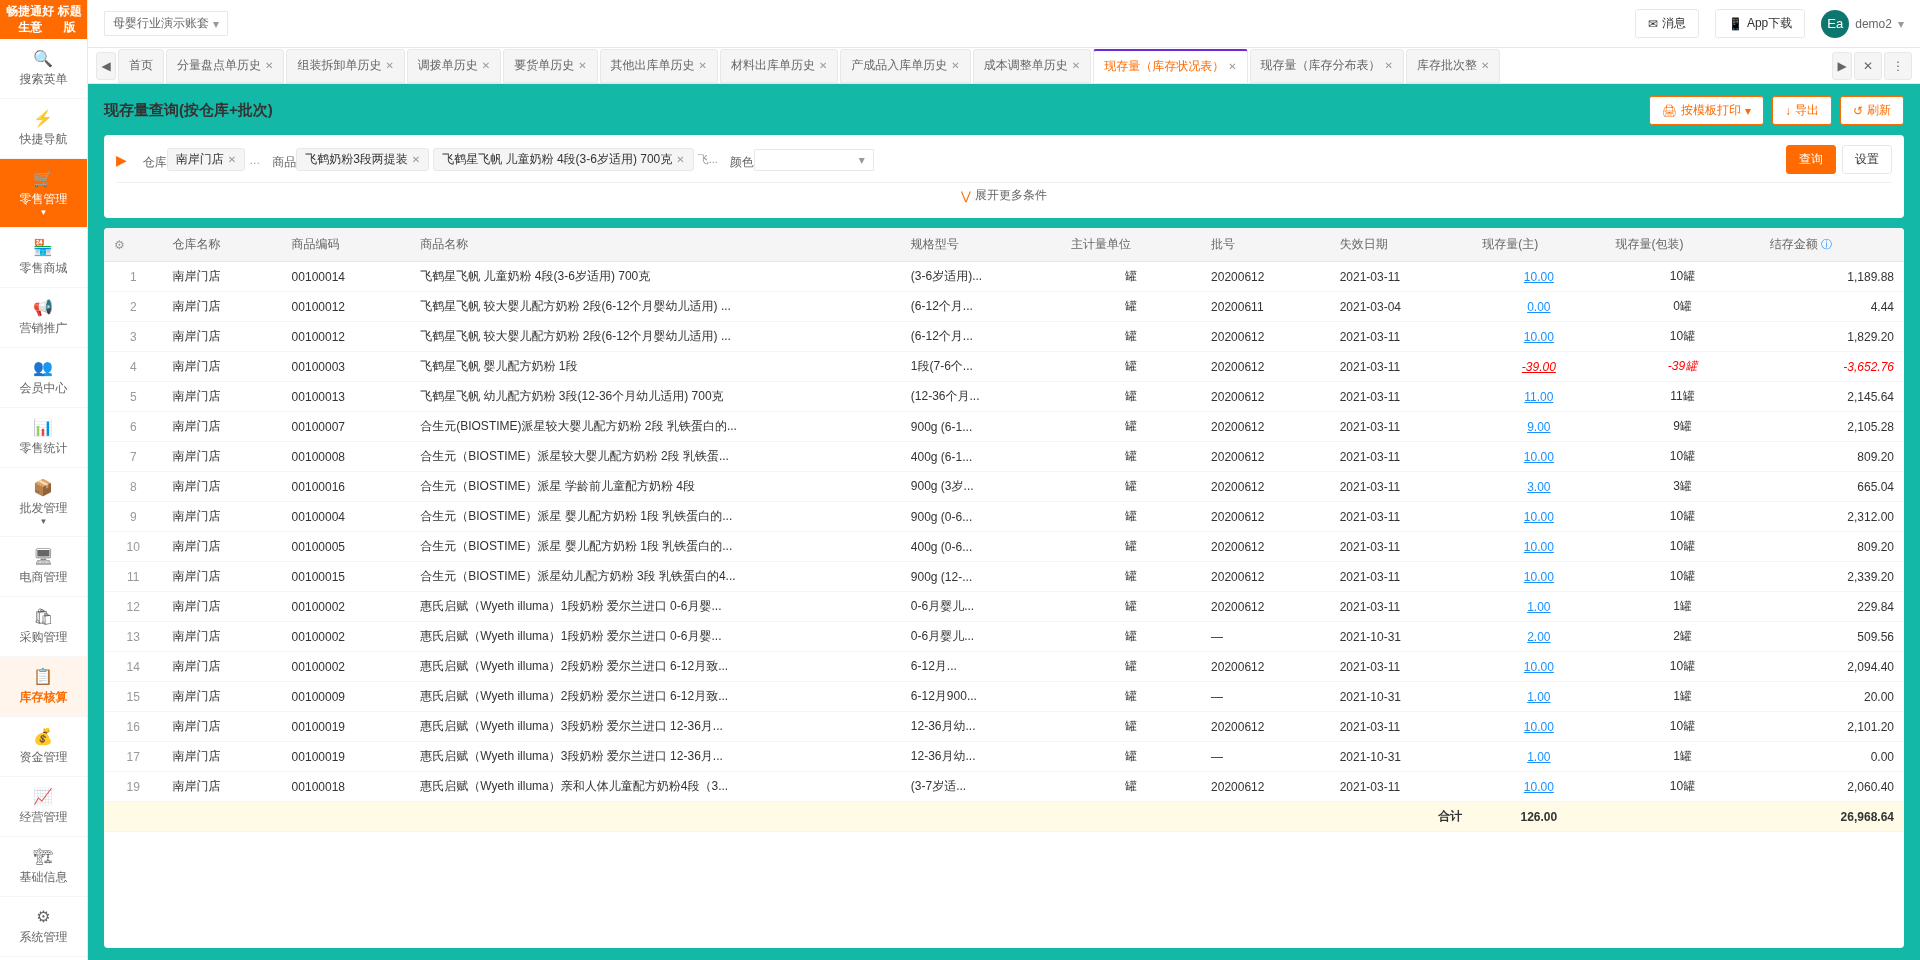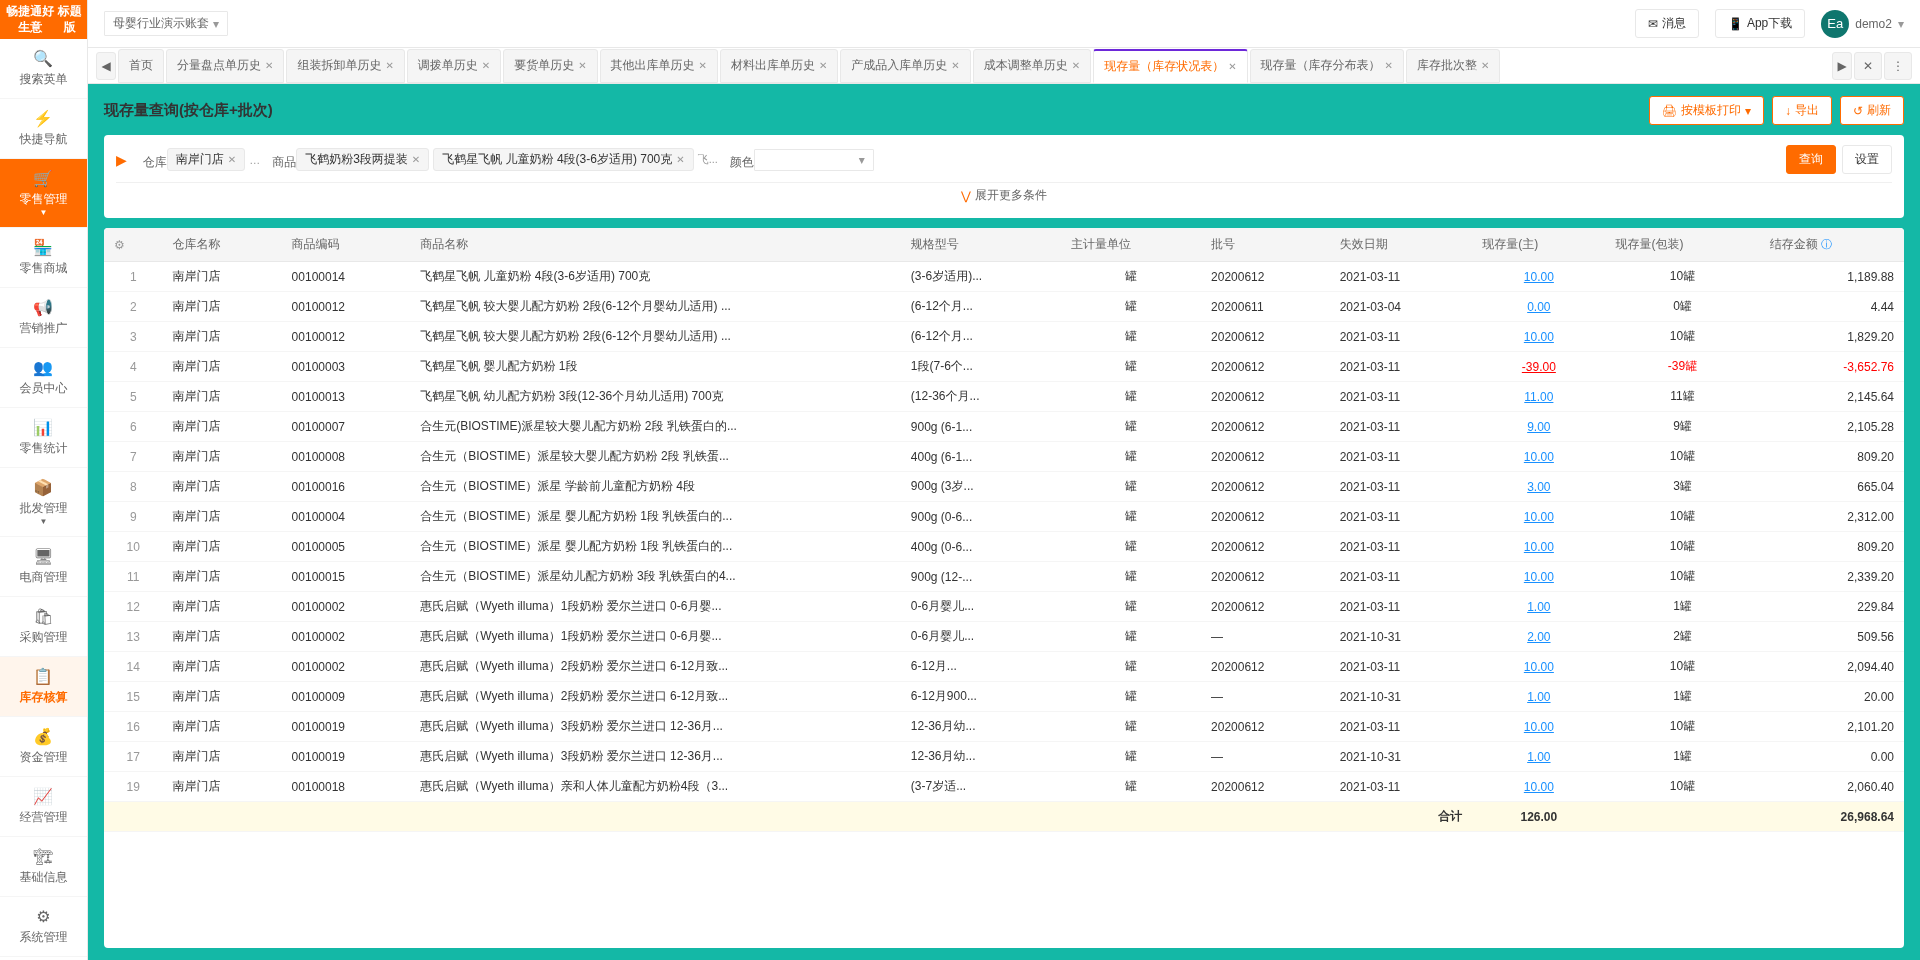--- a/index.html
+++ b/index.html
@@ -285,21 +285,21 @@
       font-weight: normal;
     }
     td {
       padding: 6px 10px;
       border-bottom: 1px solid #f5f5f5;
       color: #333;
       white-space: nowrap;
     }
     .row-num { color: #999; text-align: center; }
     .link-val { color: #1890ff; text-decoration: underline; cursor: pointer; }
-    .neg-val { color: #f00; }
+    .neg-val { color: #f00; font-style: italic; }
     .col-center { text-align: center; }
     .col-right { text-align: right; }
     .sum-row td { background: #fffbe6; font-weight: bold; color: #333; border-top: 1px solid #e8e8e8; }
     .gear-icon { color: #999; cursor: pointer; }
 
     
     .select-wrap {
       display: flex;
       align-items: center;
       border: 1px solid #e8e8e8;

